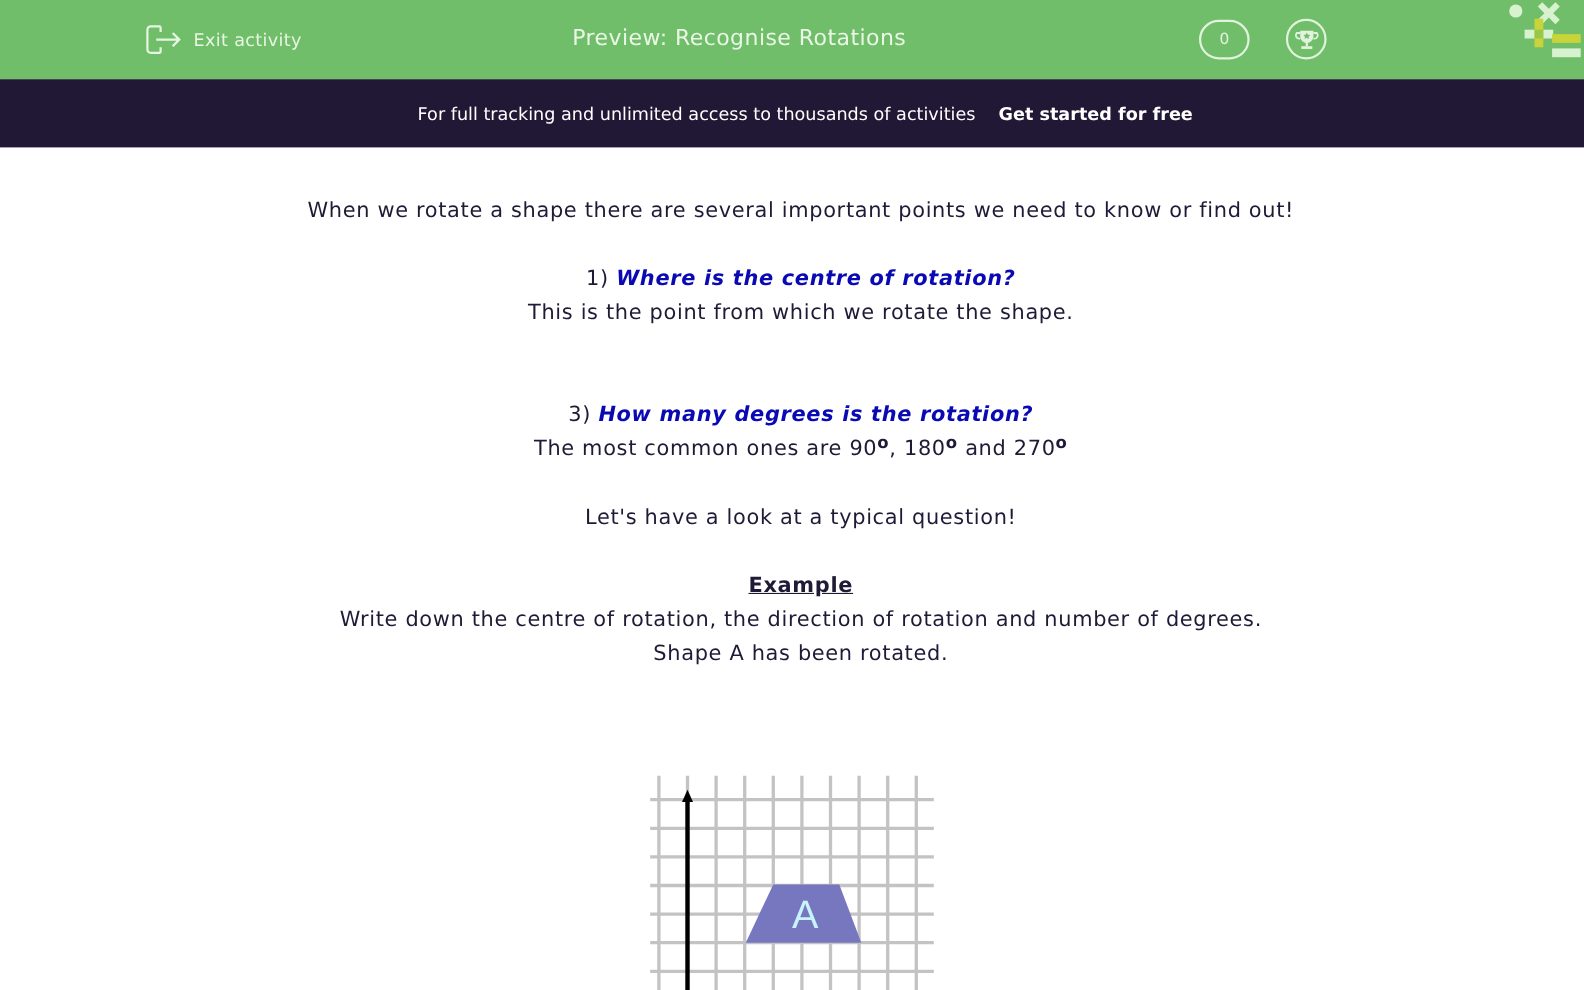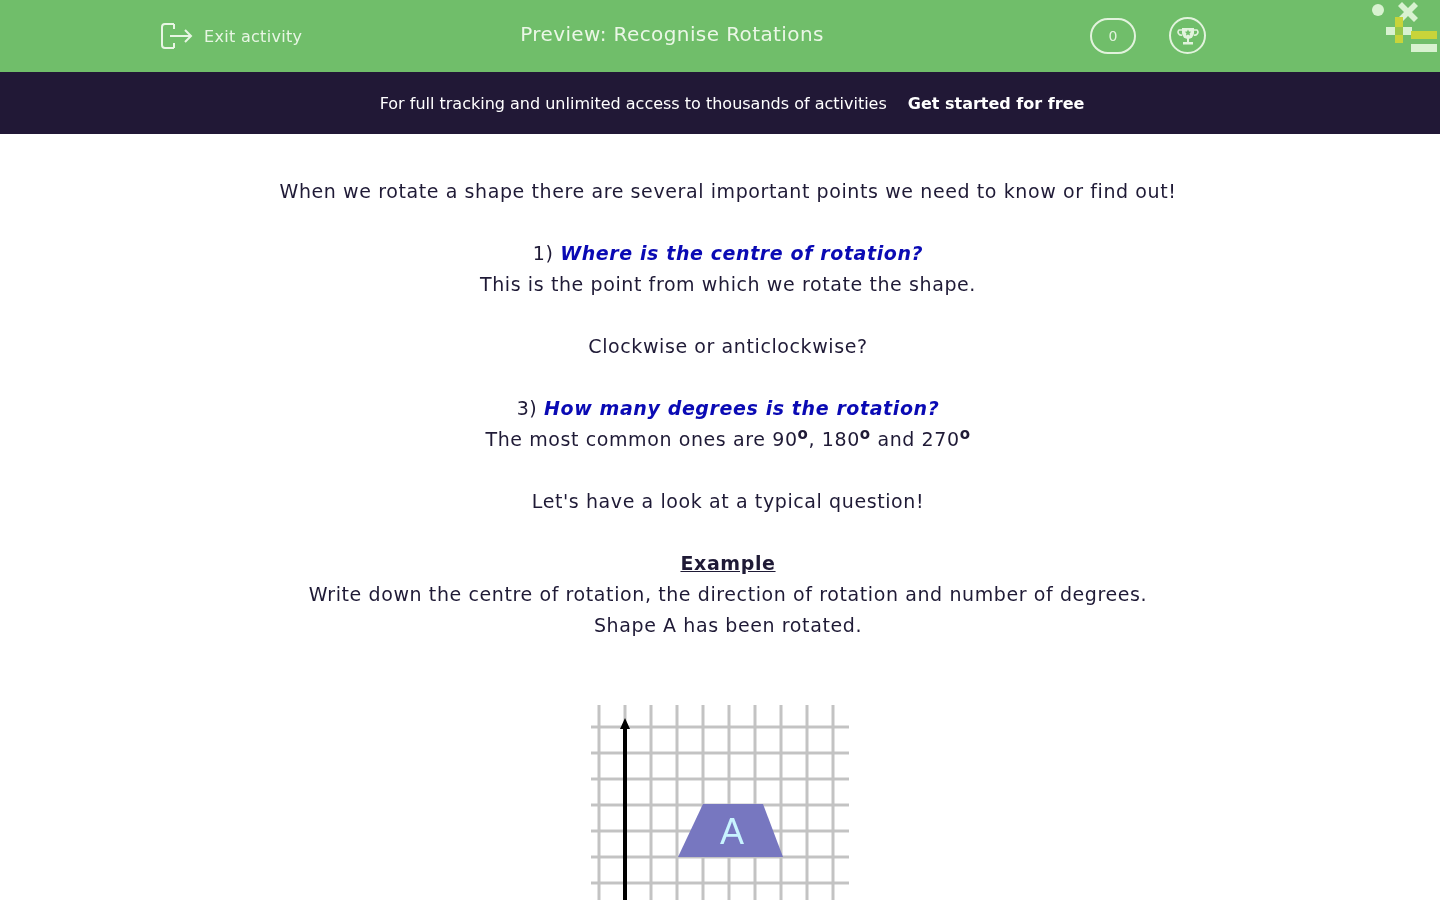--- a/index.html
+++ b/index.html
@@ -4,21 +4,21 @@
   <style>
     * { margin: 0; padding: 0; box-sizing: border-box; }
     html, body { width: 1440px; height: 900px; overflow: hidden; background: #ffffff; }
     body { font-family: "DejaVu Sans", sans-serif; color: #1f1a36; position: relative; }
 
     .topbar {
       position: absolute; left: 0; top: 0; width: 1440px; height: 72px;
       background: #70be6a;
     }
     .exit {
-      position: absolute; left: 160px; top: 20px; height: 32px;
+      position: absolute; left: 132px; top: 20px; height: 32px;
       display: flex; align-items: center; gap: 10px; cursor: pointer;
       color: #e8f6e4; font-size: 16px; letter-spacing: 0.3px;
     }
     .exit svg { display: block; }
     .title {
       position: absolute; left: 0; width: 1344px; top: 22px; text-align: center;
       color: #eaf7e6; font-size: 20px; letter-spacing: 0.4px;
     }
     .score-pill {
       position: absolute; left: 1090px; top: 18px; width: 46px; height: 36px;
@@ -102,21 +102,20 @@
   <div class="line">When we rotate a shape there are several important points we need to know or find out!</div>
   <div class="gap"></div>
 
   <div class="line">
     <span>1)</span>
     <span class="blue">Where is the centre of rotation?</span>
   </div>
   <div class="line">This is the point from which we rotate the shape.</div>
   <div class="gap"></div>
 
-  <div class="line">Clockwise or anticlockwise?</div>
   <div class="gap"></div>
 
   <div class="line">
     <span>3)</span>
     <span class="blue">How many degrees is the rotation?</span>
   </div>
   <div class="line"><span>The most common ones are</span> <span>90</span><sup class="deg">o</sup><span>,</span> <span>180</span><sup class="deg">o</sup> <span>and</span> <span>270</span><sup class="deg">o</sup></div>
   <div class="gap"></div>
 
   <div class="line">Let's have a look at a typical question!</div>

